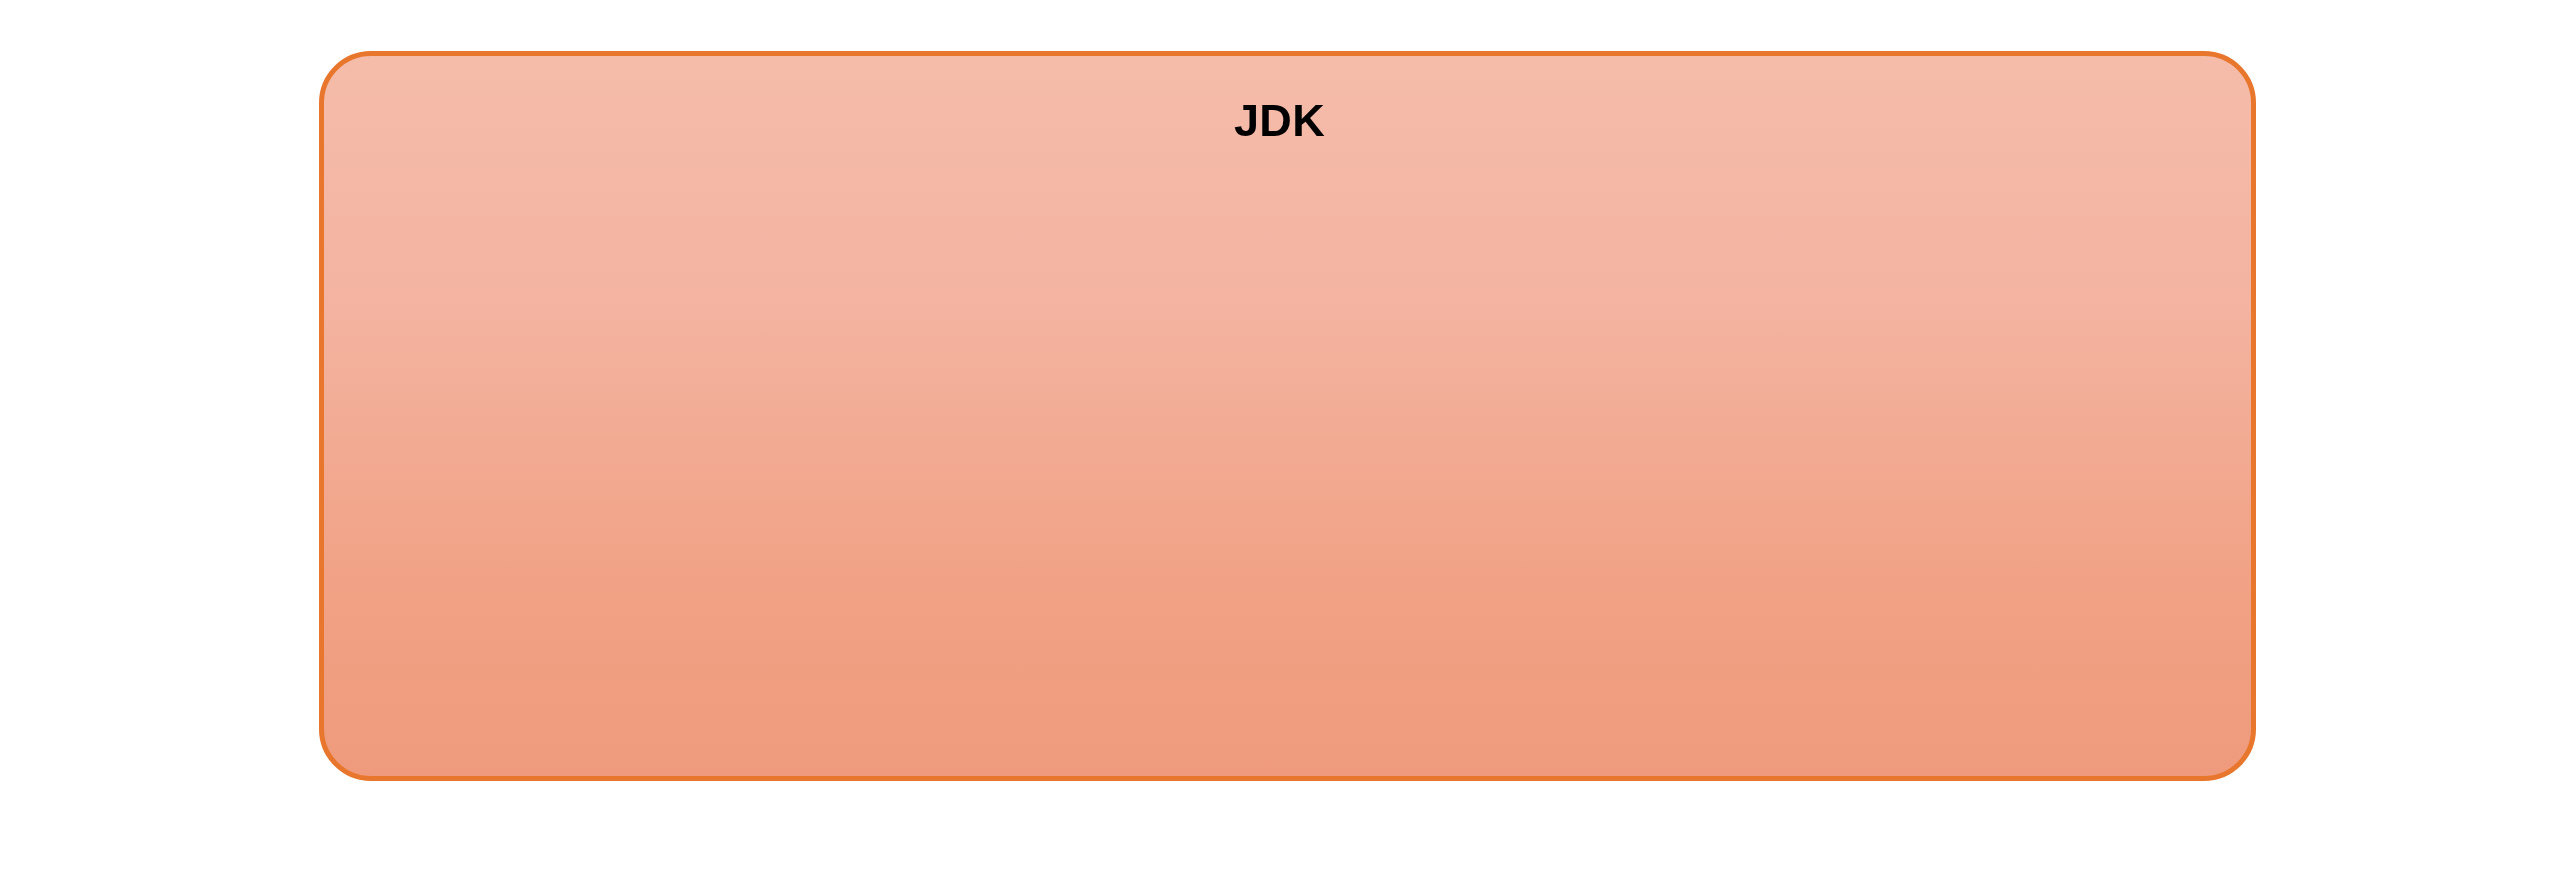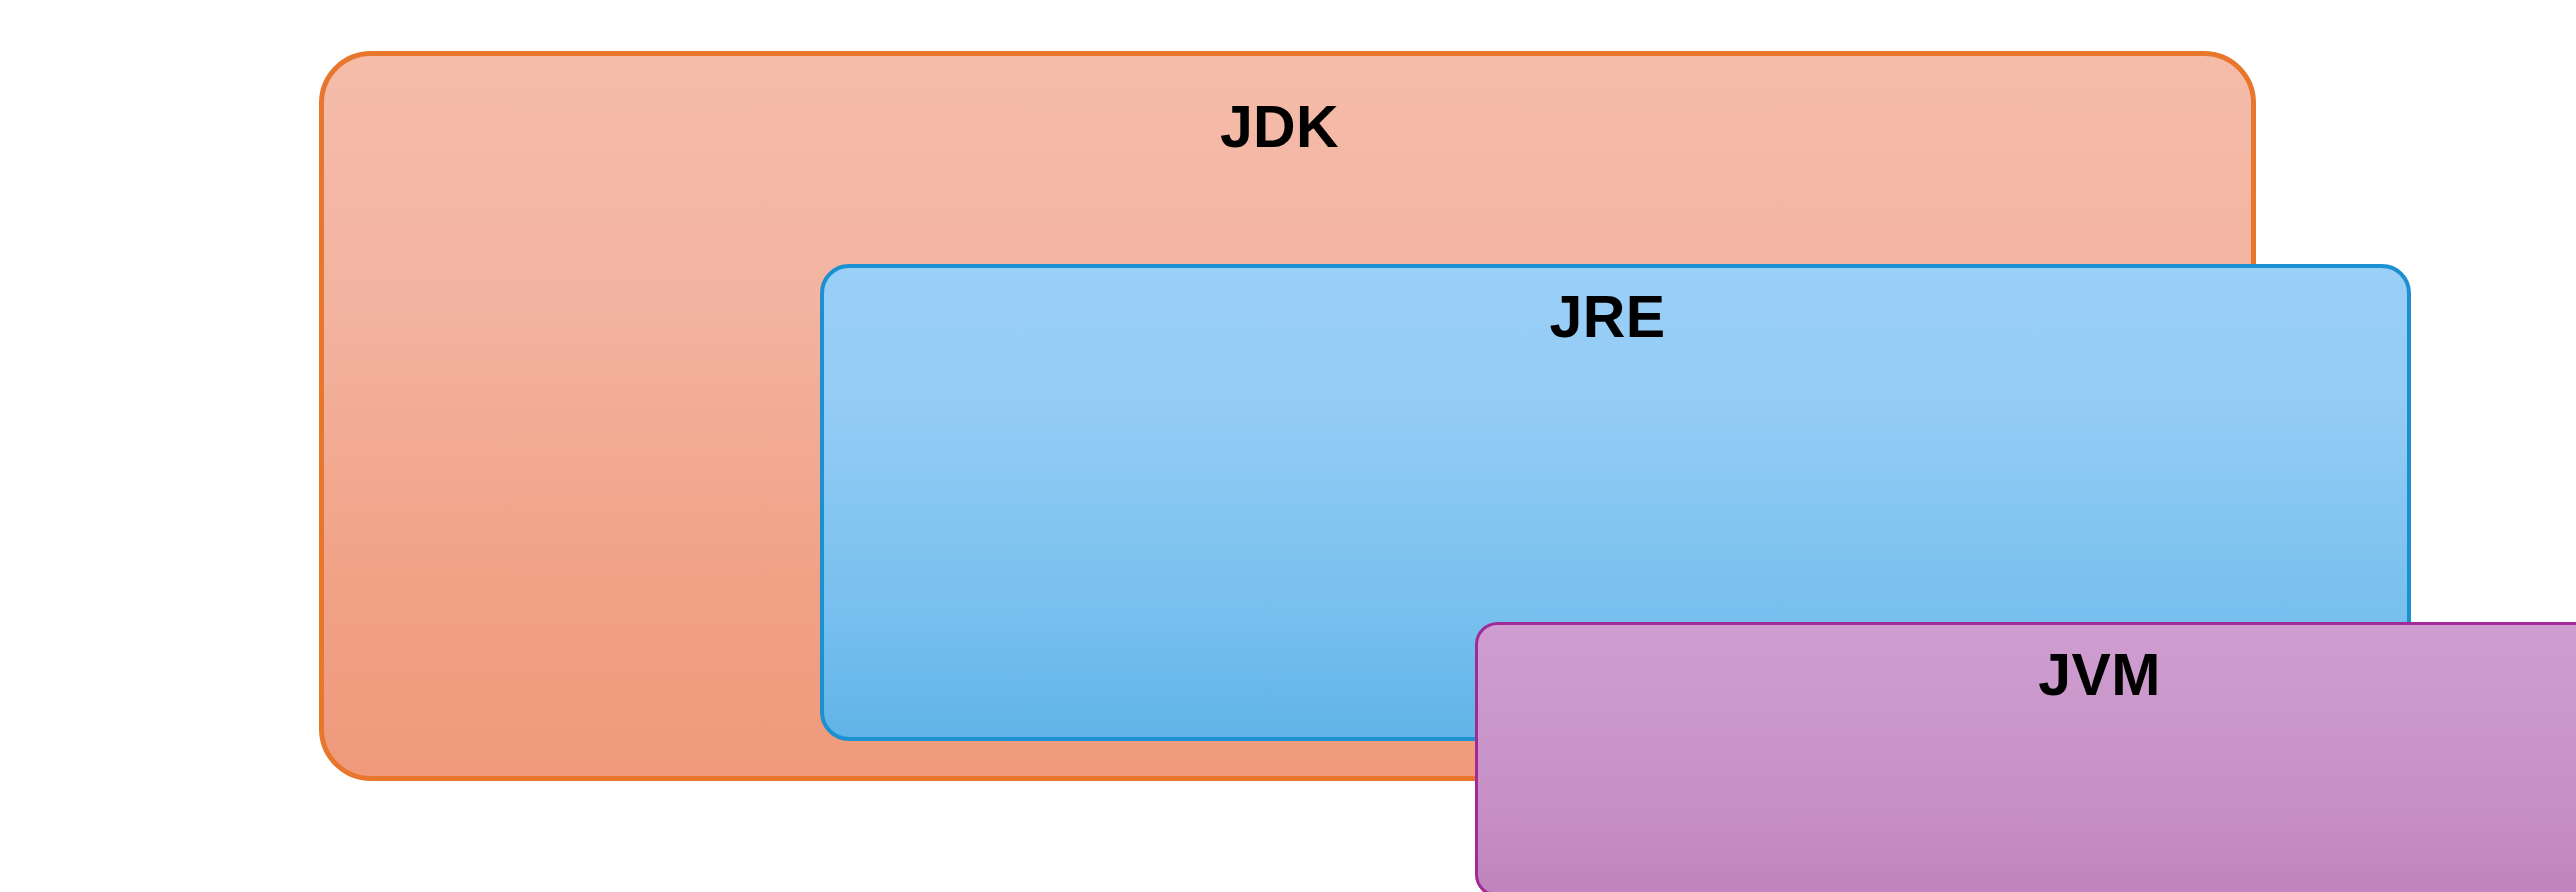--- a/index.html
+++ b/index.html
@@ -63,44 +63,36 @@
     border-radius: 22.6px;
     background: linear-gradient(to bottom, #d09dd0 0%, #cb98cc 30%, #c68fc5 70%, #c083bb 100%);
   }
 
   
   .layer-label {
     position: absolute;
     left: 0;
     right: 16px;
     text-align: center;
-    font-size: 59px;
+    font-size: 45px;
     font-weight: 700;
     color: #000000;
     line-height: 1;
     letter-spacing: 0.4px;
     user-select: none;
     white-space: nowrap;
   }
   .label-jdk { top: 42px; }
   .label-jre { top: 20.4px; }
   .label-jvm { top: 21px; }
 </style>
 </head>
 <body>
 
 <div id="diagram-canvas">
 
   <div class="layer-jdk">
     <div class="layer-label label-jdk">JDK</div>
 
-    <div class="layer-jre">
-      <div class="layer-label label-jre">JRE</div>
-
-      <div class="layer-jvm">
-        <div class="layer-label label-jvm">JVM</div>
-      </div>
-
-    </div>
   </div>
 
 </div>
 
 
 </body></html>

